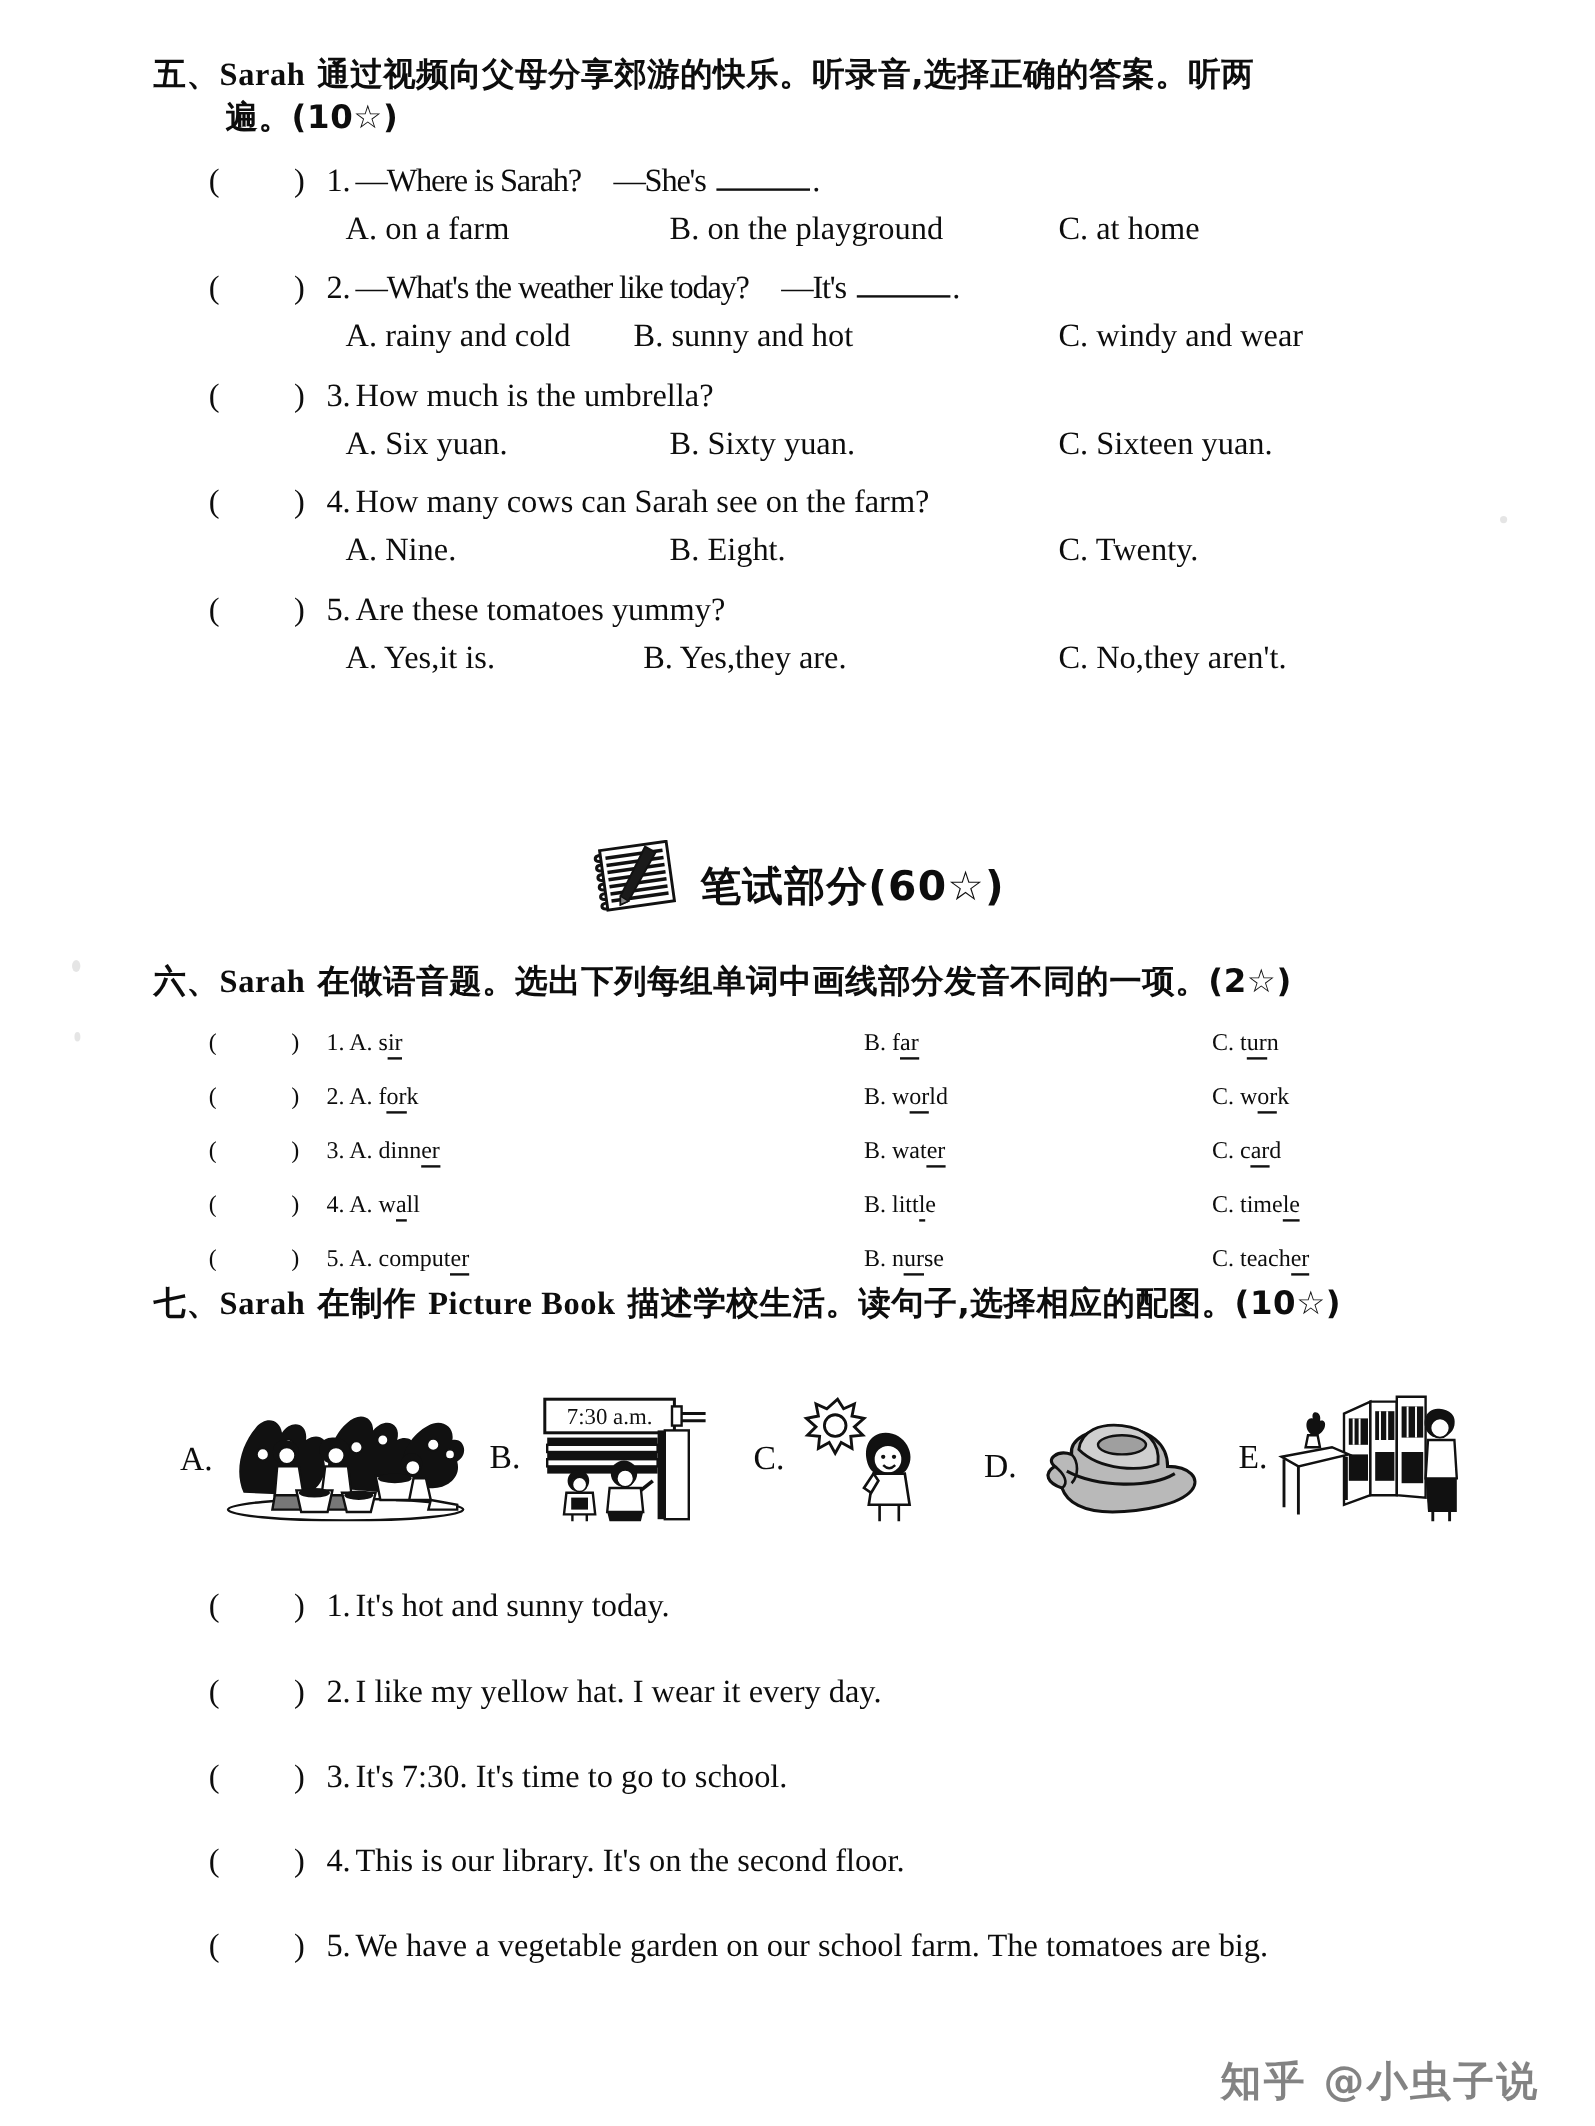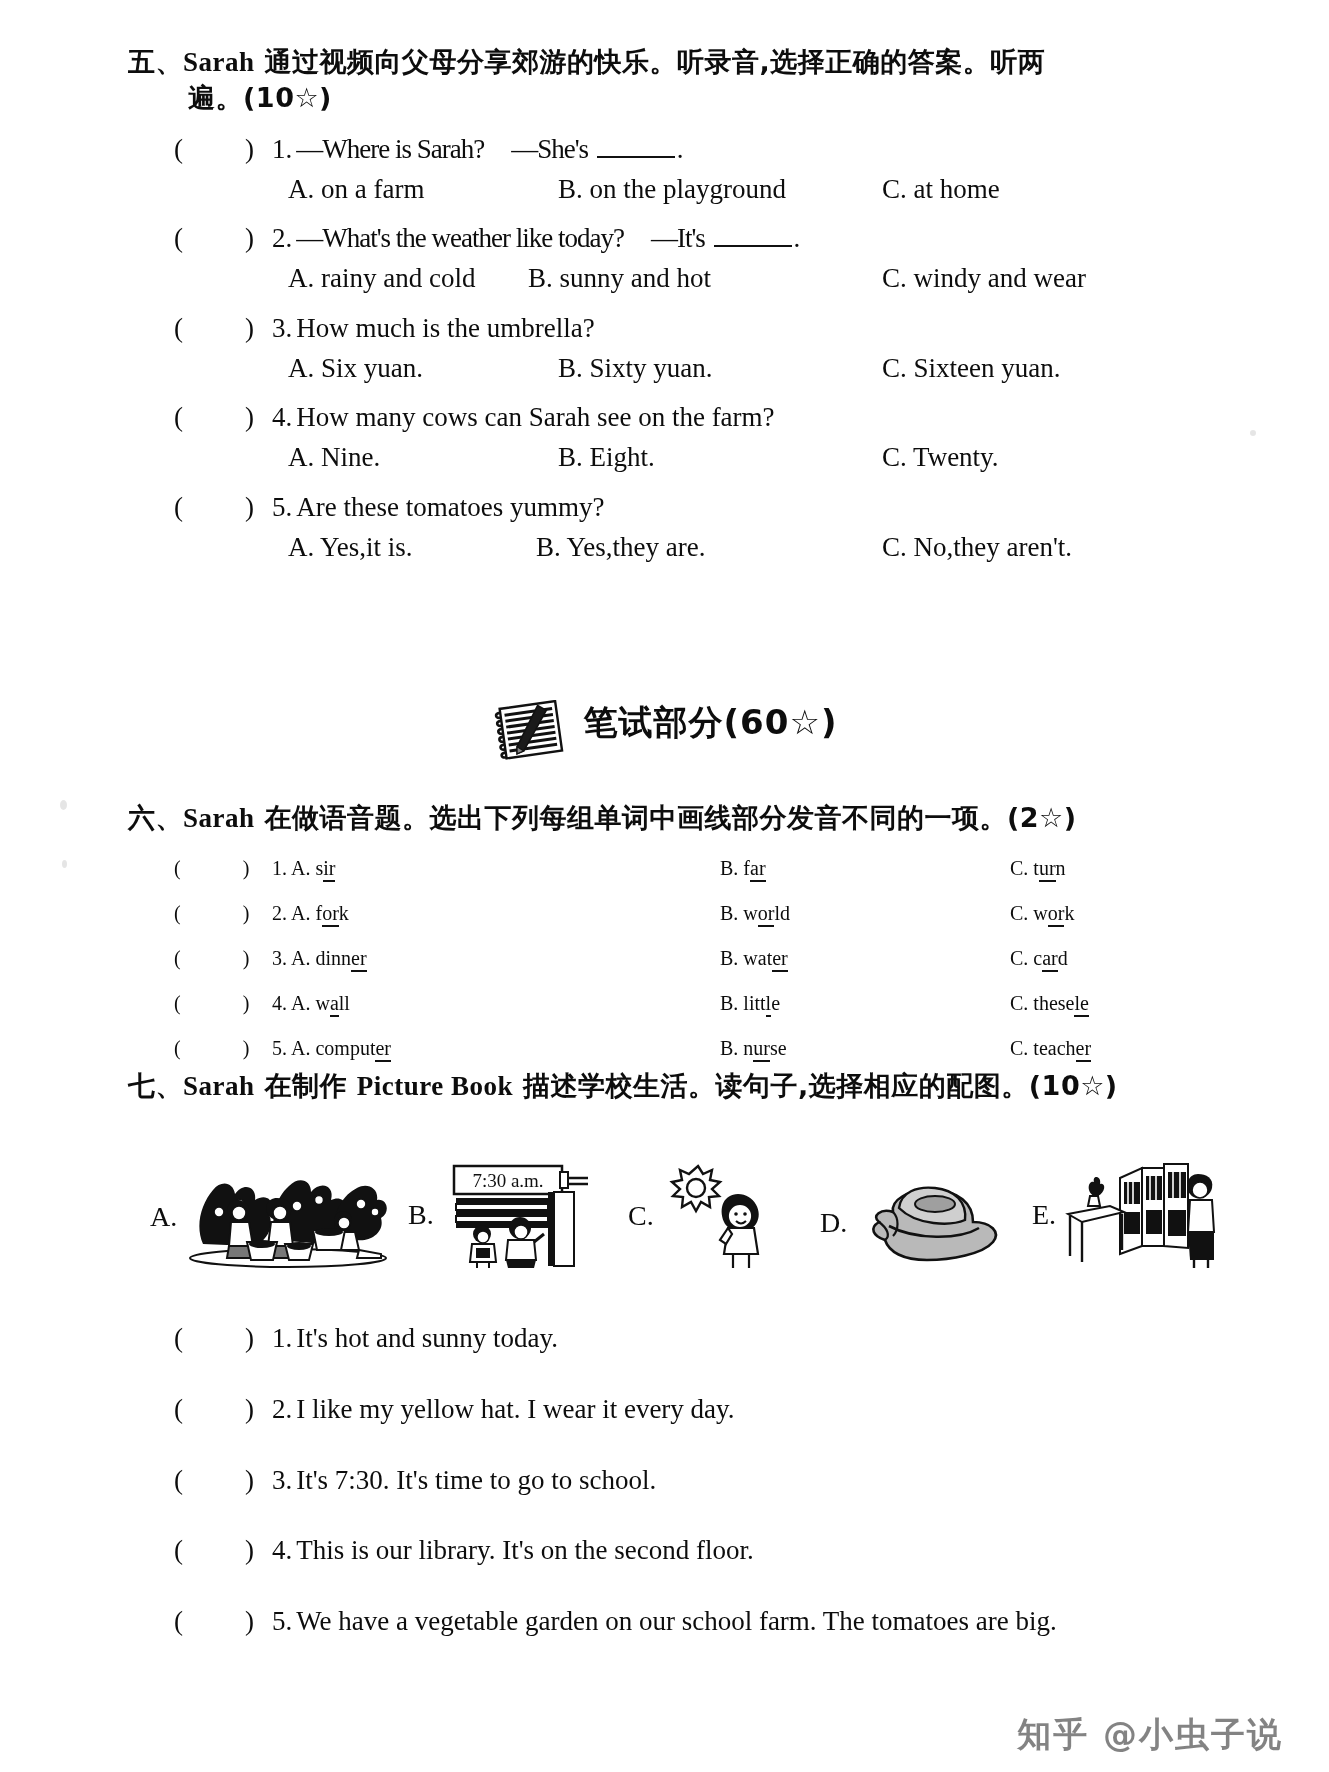--- a/index.html
+++ b/index.html
@@ -77,21 +77,21 @@
 
   
   .u { border-bottom: 2.5px solid #111; padding-bottom: 1px; }
 
   
   #written-banner {
     position: absolute;
     left: 0; right: 0;
     top: 700px;
     display: flex;
-    align-items: flex-start;
+    align-items: flex-end;
     justify-content: center;
     gap: 18px;
   }
   #written-banner .banner-text {
     font-size: 34px;
     font-weight: 700;
     letter-spacing: 1px;
   }
   .notebook-icon { display: block; }
 
@@ -253,21 +253,21 @@
 
     <div class="phon-row">
       <span class="paren"><span class="lp">(</span><span class="rp">)</span></span><span class="colA"><span class="qnum">2.</span><span>A.</span> <span>f</span><span class="u">or</span><span>k</span></span><span class="colB"><span>B.</span> <span>w</span><span class="u">or</span><span>ld</span></span><span class="colC"><span>C.</span> <span>w</span><span class="u">or</span><span>k</span></span>
     </div>
 
     <div class="phon-row">
       <span class="paren"><span class="lp">(</span><span class="rp">)</span></span><span class="colA"><span class="qnum">3.</span><span>A.</span> <span>dinn</span><span class="u">er</span><span></span></span><span class="colB"><span>B.</span> <span>wat</span><span class="u">er</span><span></span></span><span class="colC"><span>C.</span> <span>c</span><span class="u">ar</span><span>d</span></span>
     </div>
 
     <div class="phon-row">
-      <span class="paren"><span class="lp">(</span><span class="rp">)</span></span><span class="colA"><span class="qnum">4.</span><span>A.</span> <span>w</span><span class="u">a</span><span>ll</span></span><span class="colB"><span>B.</span> <span>litt</span><span class="u">l</span><span>e</span></span><span class="colC"><span>C.</span> <span>these</span><span class="u">le</span><span></span></span>
+      <span class="paren"><span class="lp">(</span><span class="rp">)</span></span><span class="colA"><span class="qnum">4.</span><span>A.</span> <span>w</span><span class="u">a</span><span>ll</span></span><span class="colB"><span>B.</span> <span>litt</span><span class="u">l</span><span>e</span></span><span class="colC"><span>C.</span> <span>time</span><span class="u">le</span><span></span></span>
     </div>
 
     <div class="phon-row">
       <span class="paren"><span class="lp">(</span><span class="rp">)</span></span><span class="colA"><span class="qnum">5.</span><span>A.</span> <span>comput</span><span class="u">er</span><span></span></span><span class="colB"><span>B.</span> <span>n</span><span class="u">ur</span><span>se</span></span><span class="colC"><span>C.</span> <span>teach</span><span class="u">er</span><span></span></span>
     </div>
   </div>
 
   <div id="sec7">
     <div class="section-head cn">
       <span>七、</span><span class="en">Sarah</span><span> 在制作 </span><span class="en serif">Picture Book</span><span> 描述学校生活。读句子,选择相应的配图。(10☆)</span>

